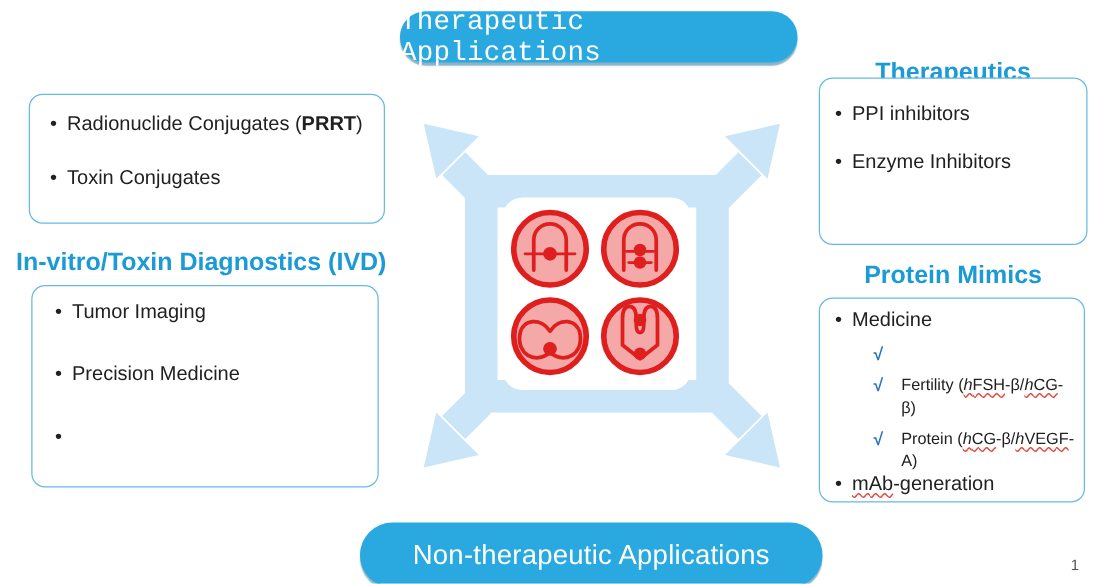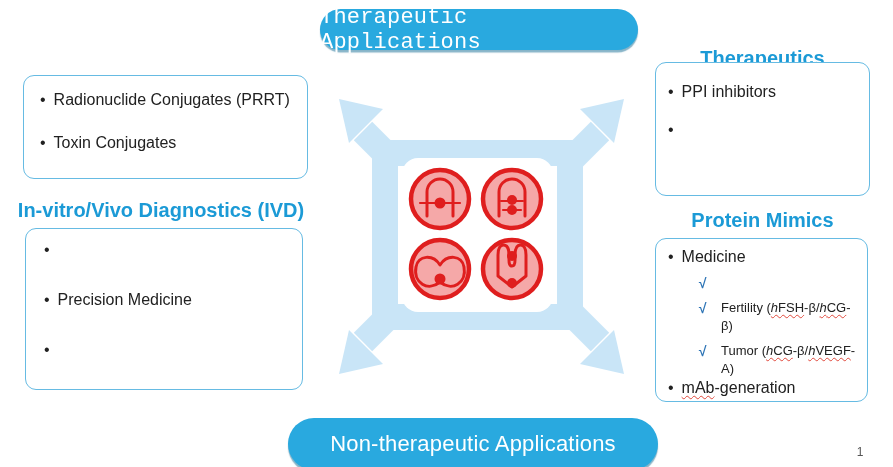--- a/index.html
+++ b/index.html
@@ -30,21 +30,21 @@
   .box-tt{left:23px;top:75px;width:285px;height:104px;padding:14px 8px 0 16px;}
   .box-ivd{left:25px;top:228px;width:278px;height:162px;padding:11px 8px 0 18px;}
   .box-thx{left:655px;top:62px;width:215px;height:134px;padding:19px 6px 0 12px;}
   .box-pm{left:655px;top:238px;width:213px;height:164px;padding:8px 6px 0 12px;}
   ul.list{list-style:none;margin:0;padding:0;}
   ul.list li{display:flex;gap:8px;font-size:16px;line-height:20px;}
   .box-tt li + li{margin-top:23px;}
   .box-ivd li + li{margin-top:30px;}
   .box-thx li + li{margin-top:18px;}
   .bullet{flex:0 0 auto;}
-  .b{font-weight:normal;}
+  .b{font-weight:bold;}
   .i{font-style:italic;}
   .sq{
     text-decoration-line:underline;text-decoration-style:wavy;
     text-decoration-color:#E0493C;text-decoration-thickness:1px;text-underline-offset:2px;
   }
   .checklist{margin:7px 0 0 30px;}
   .check-row{display:flex;gap:9px;font-size:13px;line-height:18px;}
   .check-row + .check-row{margin-top:7px;}
   .check{
     color:var(--check_blue,#2E75B6);font-weight:bold;font-style:italic;
@@ -76,45 +76,47 @@
         <span class="bullet">•</span>
         <span><span>Radionuclide Conjugates (</span><span class="b">PRRT</span><span>)</span></span>
       </li>
       <li>
         <span class="bullet">•</span>
         <span><span>Toxin Conjugates</span></span>
       </li>
     </ul>
   </div>
 
-  <div class="heading heading-ivd">In-vitro/Vivo Diagnostics (IVD)</div>
+  <div class="heading heading-ivd">In-vitro/Toxin Diagnostics (IVD)</div>
   <div class="box box-ivd">
     <ul class="list">
       <li>
         <span class="bullet">•</span>
+        <span><span>Tumor Imaging</span></span>
       </li>
       <li>
         <span class="bullet">•</span>
         <span><span>Precision Medicine</span></span>
       </li>
       <li>
         <span class="bullet">•</span>
       </li>
     </ul>
   </div>
 
   <div class="heading heading-thx">Therapeutics</div>
   <div class="box box-thx">
     <ul class="list">
       <li>
         <span class="bullet">•</span>
         <span><span>PPI inhibitors</span></span>
       </li>
       <li>
         <span class="bullet">•</span>
+        <span><span>Enzyme Inhibitors</span></span>
       </li>
     </ul>
   </div>
 
   <div class="heading heading-pm">Protein Mimics</div>
   <div class="box box-pm">
     <ul class="list">
       <li>
         <span class="bullet">•</span>
         <span><span>Medicine</span></span>
@@ -123,21 +125,21 @@
     <div class="checklist">
       <div class="check-row">
         <span class="check">√</span>
       </div>
       <div class="check-row">
         <span class="check">√</span>
         <span><span>Fertility (</span><span class="i sq">h</span><span class="sq">FSH</span><span>-β/</span><span class="i sq">h</span><span class="sq">CG</span><span>-β)</span></span>
       </div>
       <div class="check-row">
         <span class="check">√</span>
-        <span><span>Tumor (</span><span class="i sq">h</span><span class="sq">CG</span><span>-β/</span><span class="i sq">h</span><span class="sq">VEGF</span><span>-A)</span></span>
+        <span><span>Protein (</span><span class="i sq">h</span><span class="sq">CG</span><span>-β/</span><span class="i sq">h</span><span class="sq">VEGF</span><span>-A)</span></span>
       </div>
     </div>
     <ul class="list mab-row">
       <li>
         <span class="bullet">•</span>
         <span><span class="sq">mAb</span><span>-generation</span></span>
       </li>
     </ul>
   </div>
 

